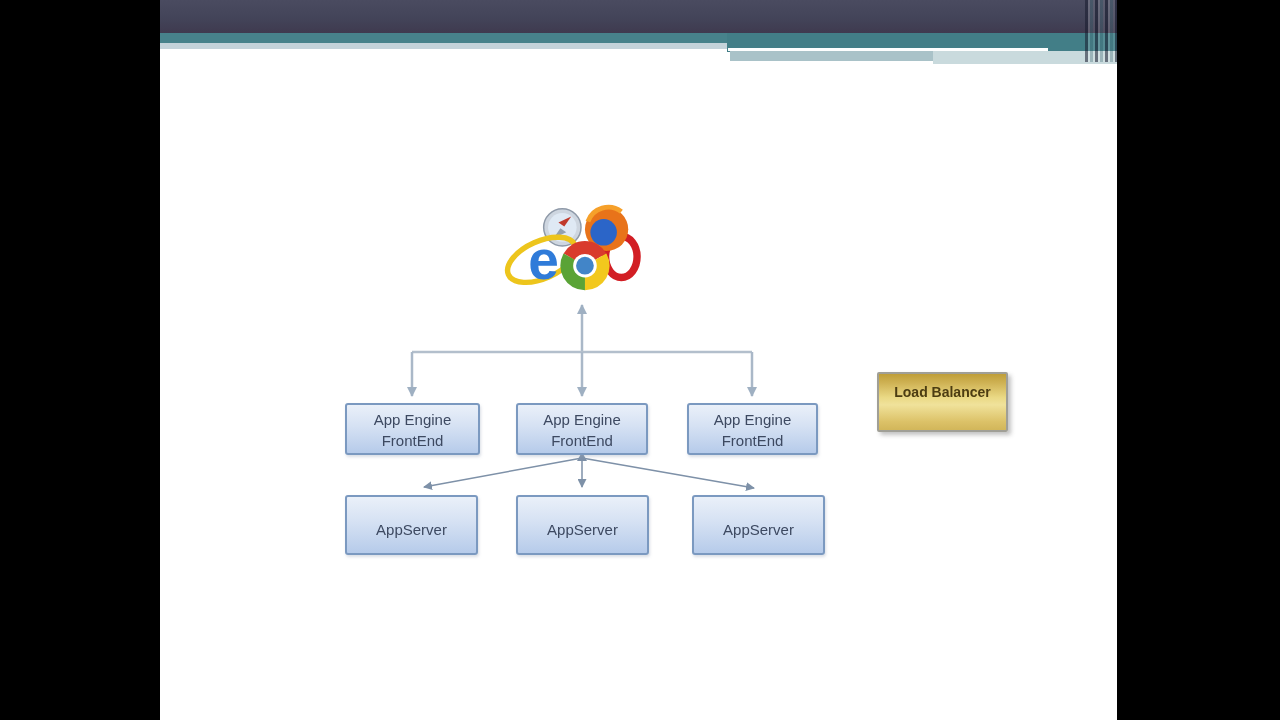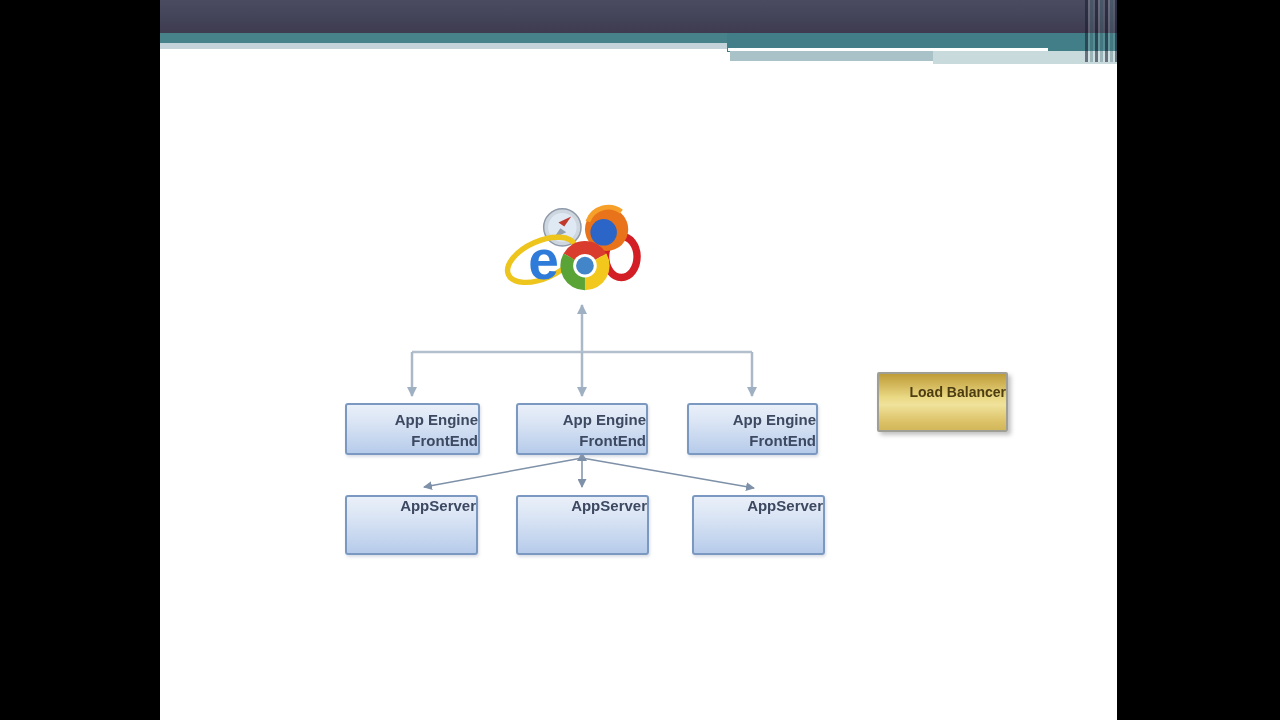--- a/index.html
+++ b/index.html
@@ -21,27 +21,27 @@
 :32px;height:62px;
                background:repeating-linear-gradient(90deg,
                  rgba(22,25,44,0.55) 0 3px, rgba(255,255,255,0.18) 3px 5px,
                  rgba(70,110,120,0.35) 5px 8px, rgba(255,255,255,0.10) 8px 10px);}
 
   .title{left:0;top:120px;width:957px;text-align:center;font-size:45px;font-weight:600;
          color:#161616;letter-spacing:0px;}
 
   .node{box-sizing:border-box;border:2px solid #7b99c0;border-radius:3px;
         background:linear-gradient(180deg,#eaf0f9 0%,#d5e1f3 45%,#b6cbea 100%);
-        color:#3d4961;font-weight:bold;text-align:right;
+        color:#3d4961;font-weight:normal;text-align:center;
         box-shadow:1px 2px 3px rgba(150,160,180,0.35);}
   .fe{width:135px;height:52px;font-size:15px;line-height:21px;padding-top:4px;}
-  .as{width:133px;height:60px;font-size:15px;padding-top:0;}
+  .as{width:133px;height:60px;font-size:15px;padding-top:24px;}
   .lb{width:131px;height:60px;border:2px solid #a09f96;border-radius:2px;
       background:linear-gradient(180deg,#bf9e38 0%,#cfb254 16%,#ead985 42%,#f0e29b 55%,#dcc268 85%,#d2b65a 100%);
-      color:#4c3d12;font-weight:bold;font-size:14px;text-align:right;padding-top:10px;
+      color:#4c3d12;font-weight:bold;font-size:14px;text-align:center;padding-top:10px;
       box-sizing:border-box;box-shadow:3px 3px 4px rgba(120,120,120,0.45);}
   .fe1{left:185px;top:403px;} .fe2{left:356px;top:403px;width:132px;} .fe3{left:527px;top:403px;width:131px;}
   .as1{left:185px;top:495px;} .as2{left:356px;top:495px;} .as3{left:532px;top:495px;}
   .lbx{left:717px;top:372px;}
   .connector-svg{left:0;top:0;width:957px;height:720px;pointer-events:none;}
   .cluster-svg{left:340px;top:190px;width:165px;height:118px;}
 </style>
 </head>
 <body>
 

